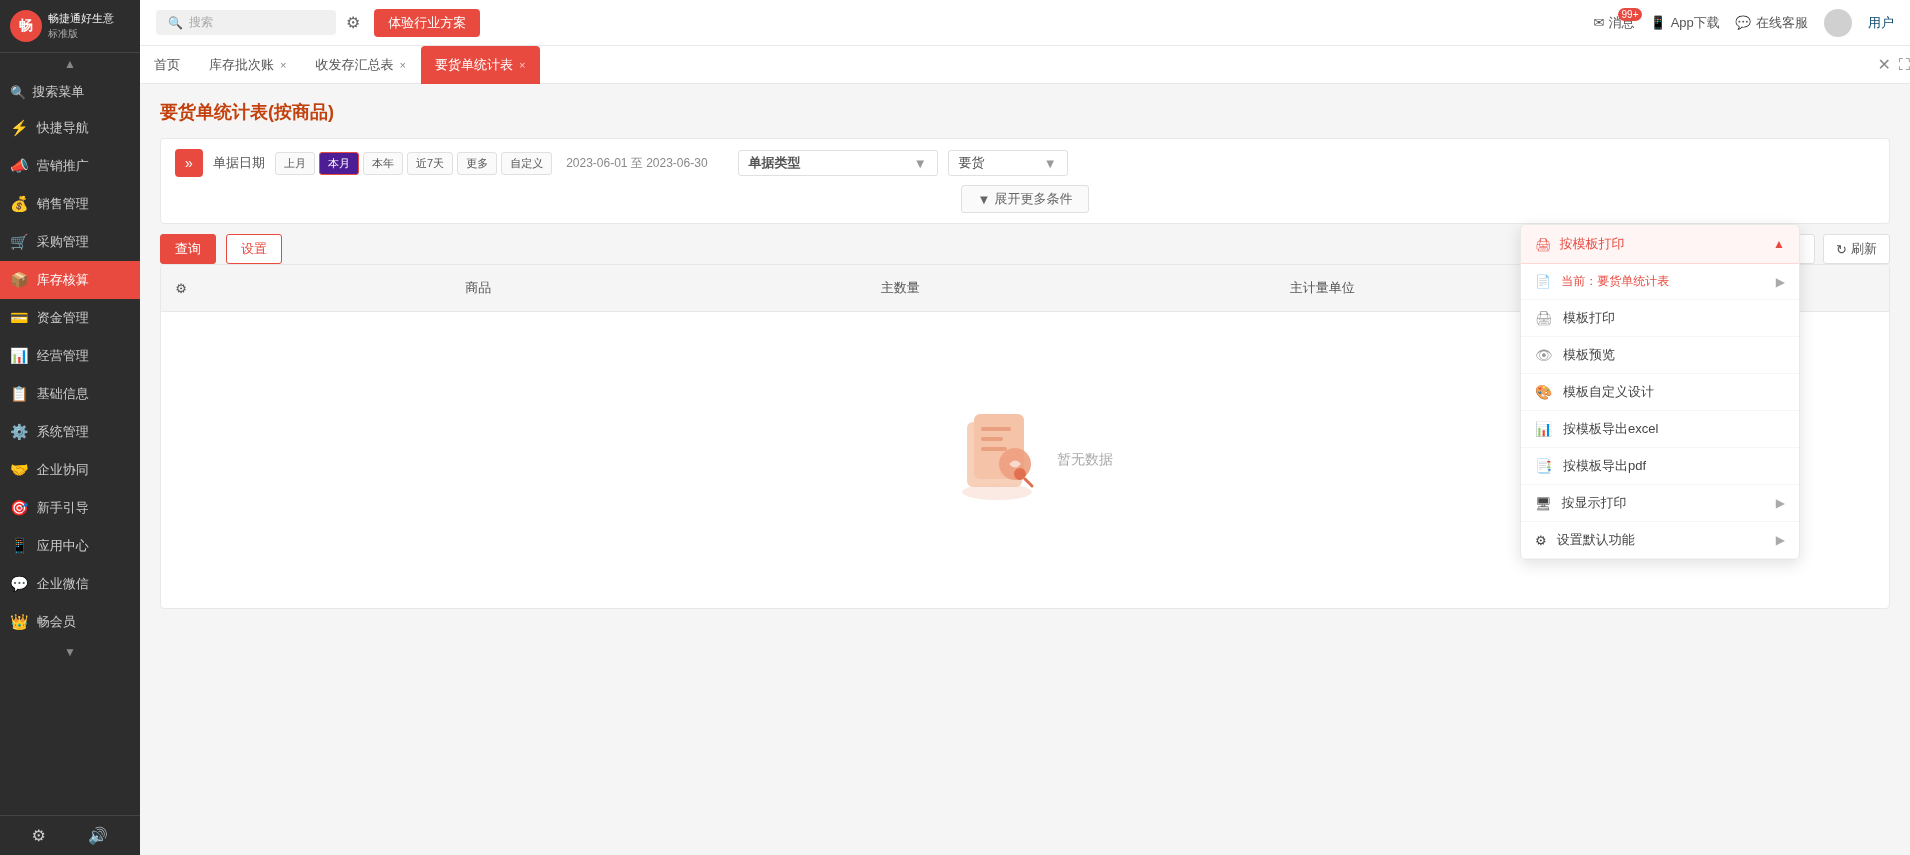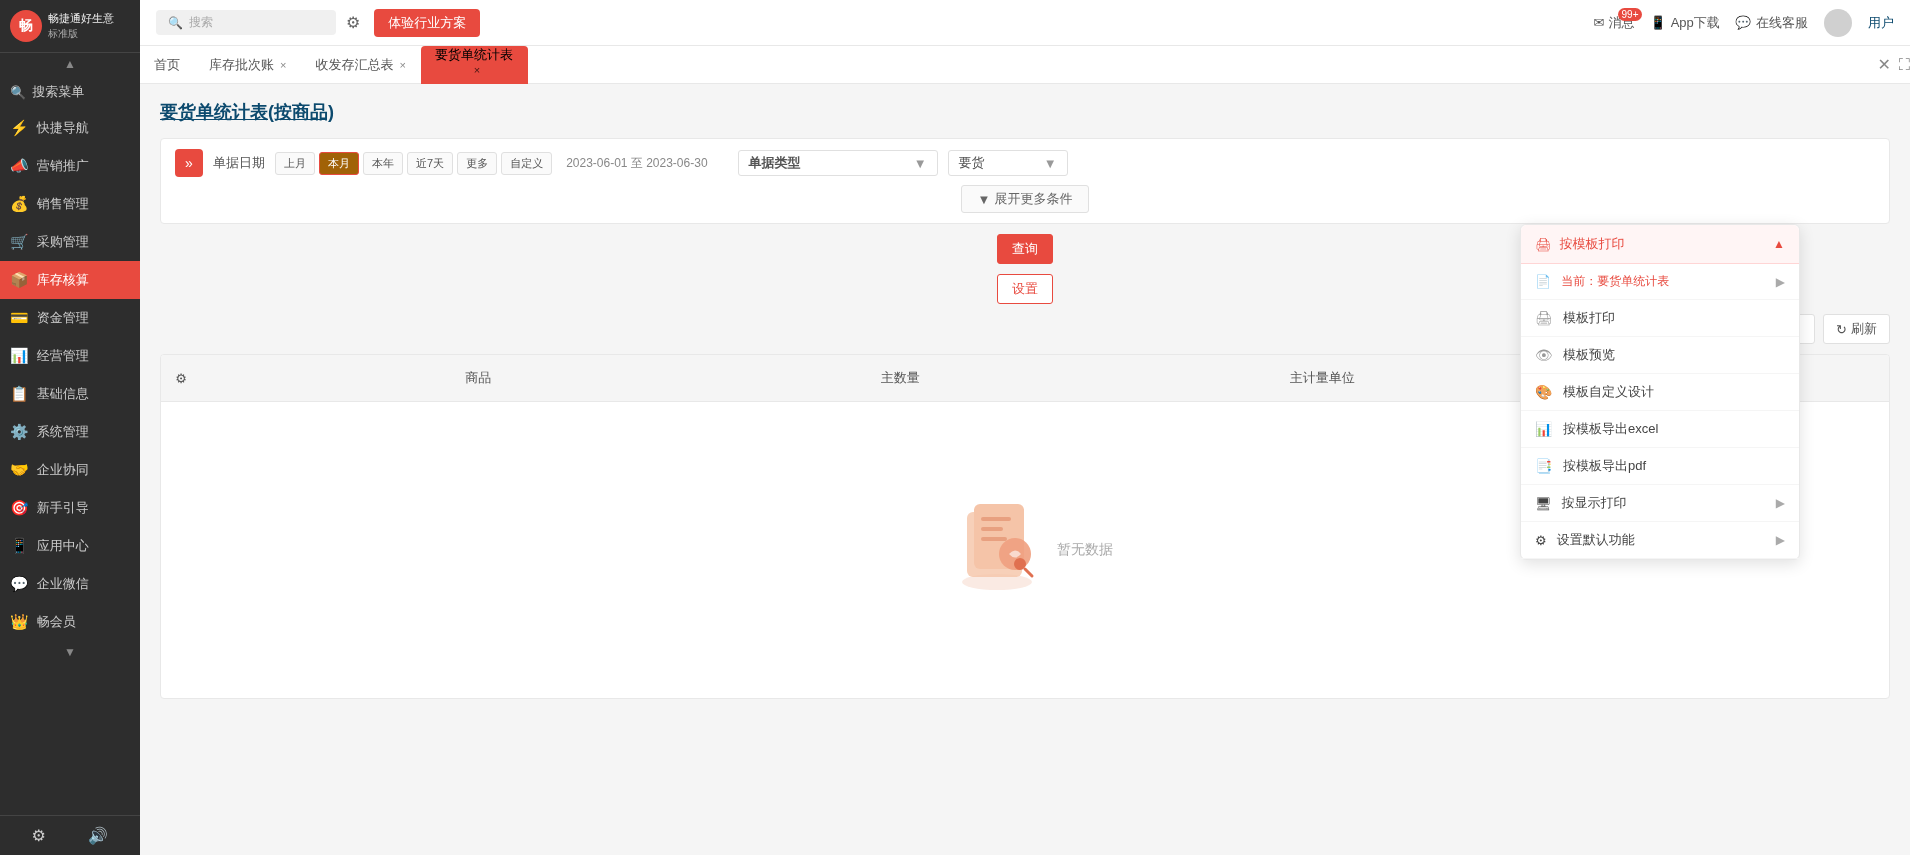--- a/index.html
+++ b/index.html
@@ -154,41 +154,39 @@
       height: 38px;
       cursor: pointer;
       font-size: 13px;
       color: #555;
       border-right: 1px solid transparent;
       white-space: nowrap;
     }
     .tab:first-child { color: #555; }
     .tab.active {
       background: #e84a3f;
-      color: #000000;
+      color: #ffffff;
       border-radius: 4px 4px 0 0;
-      flex-direction: column;
     }
     .tab .close-btn { margin-left: 6px; font-size: 11px; cursor: pointer; opacity: 0.7; }
     .tab-window-controls { margin-left: auto; display: flex; gap: 8px; align-items: center; }
     .win-btn { cursor: pointer; color: #888; font-size: 16px; }
 
     
     .content {
       flex: 1;
       padding: 16px 20px;
       overflow: auto;
       position: relative;
     }
     .page-title {
       font-size: 18px;
       font-weight: bold;
-      color: #0c4a6e;
+      color: #c2410c;
       margin-bottom: 14px;
-      text-decoration: underline;
     }
 
     
     .filter-bar {
       background: #fff;
       border: 1px solid #e8e8e8;
       border-radius: 4px;
       padding: 10px 14px;
       margin-bottom: 10px;
     }
@@ -202,21 +200,21 @@
     .date-btn {
       padding: 3px 8px;
       border: 1px solid #e0e0e0;
       border-radius: 3px;
       cursor: pointer;
       font-size: 11px;
       background: #fafafa;
       color: #555;
     }
     .date-btn.active {
-      background: #a16207;
+      background: #4c1d95;
       color: white;
       border-color: #e84a3f;
     }
     .date-range { font-size: 12px; color: #888; margin-left: 4px; }
     .filter-select {
       display: flex;
       align-items: center;
       border: 1px solid #e0e0e0;
       border-radius: 3px;
       padding: 3px 10px;
@@ -242,23 +240,21 @@
       padding: 4px 16px;
       border: 1px solid #e0e0e0;
       border-radius: 3px;
       background: #fafafa;
     }
 
     
     .toolbar-row {
       display: flex;
       align-items: center;
-      margin-bottom: 10px;
       gap: 10px;
-      flex-direction: column;
     }
     .toolbar-btn {
       padding: 5px 14px;
       border: 1px solid #e0e0e0;
       border-radius: 3px;
       cursor: pointer;
       font-size: 13px;
       background: #fff;
       color: #555;
       display: flex;

